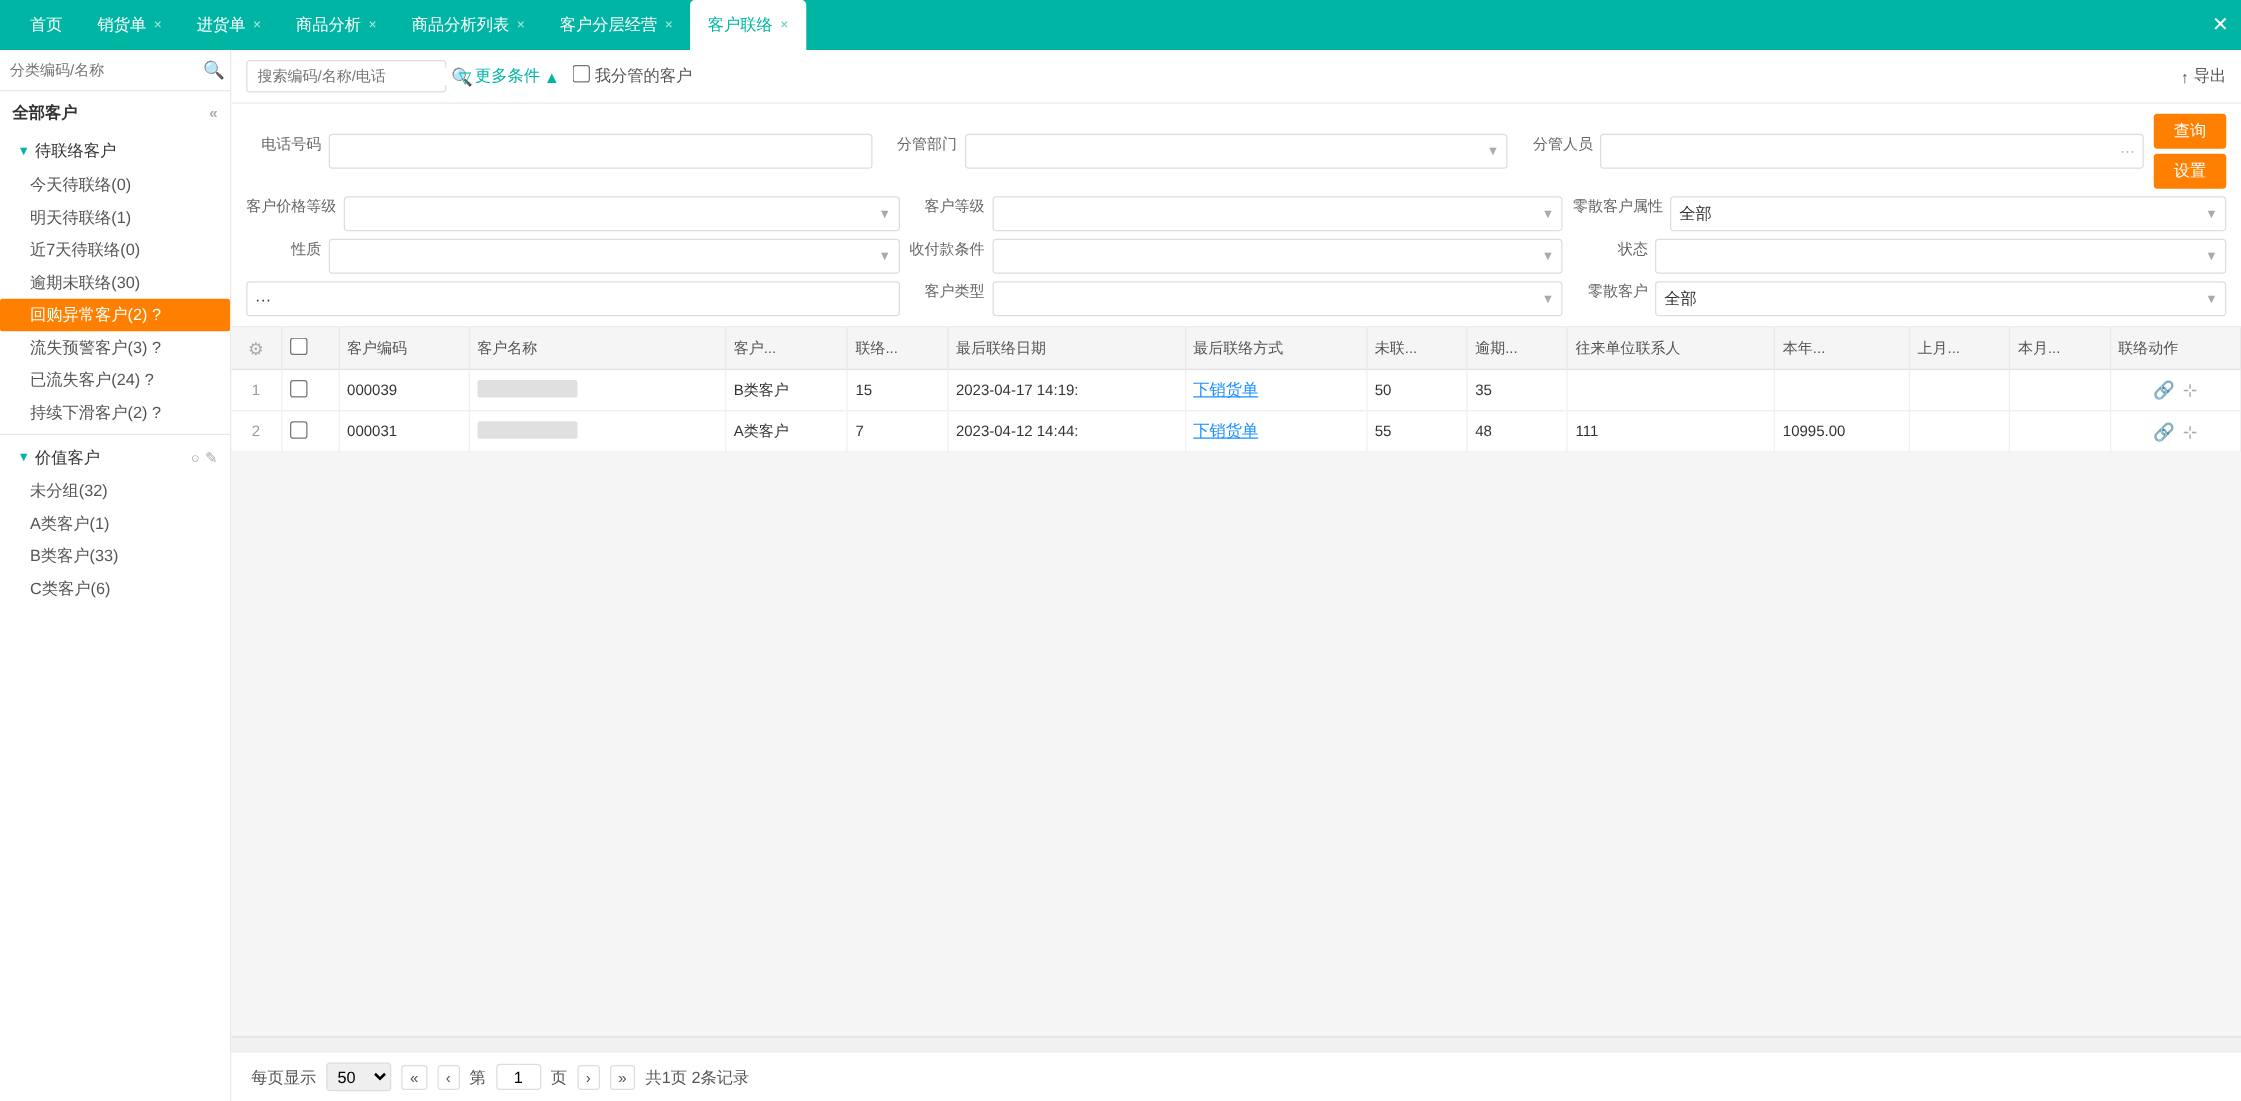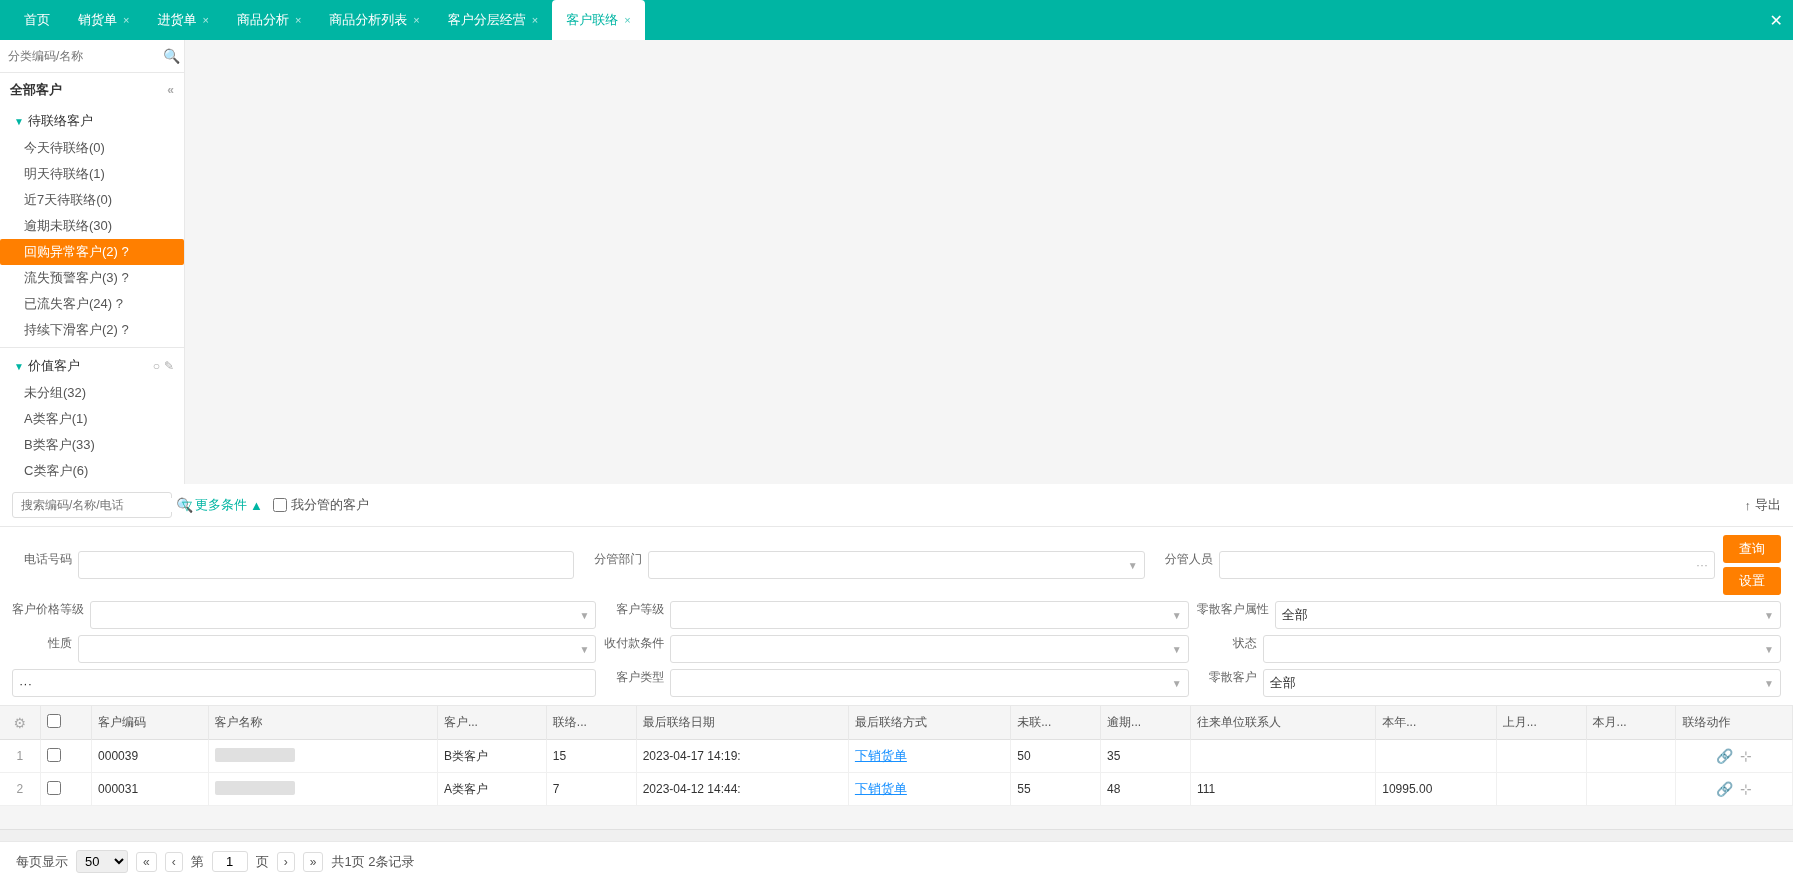--- a/index.html
+++ b/index.html
@@ -41,21 +41,20 @@
       transform: translateY(-50%);
       color: white;
       font-size: 16px;
       cursor: pointer;
     }
 
     
     .main-layout {
       display: flex;
       height: calc(881px - 40px);
-      flex-direction: column;
     }
 
     
     .sidebar {
       width: 185px;
       background: white;
       border-right: 1px solid #e8e8e8;
       display: flex;
       flex-direction: column;
       overflow-y: auto;
@@ -166,21 +165,20 @@
     .more-filter {
       display: flex;
       align-items: center;
       color: #00b5a3;
       cursor: pointer;
       font-size: 13px;
       gap: 3px;
     }
     .my-customer {
       display: flex;
-      align-items: center;
       gap: 4px;
       font-size: 13px;
       color: #555;
     }
     .my-customer input[type=checkbox] { cursor: pointer; }
     .toolbar-right { margin-left: auto; }
     .export-btn {
       display: flex;
       align-items: center;
       gap: 4px;

